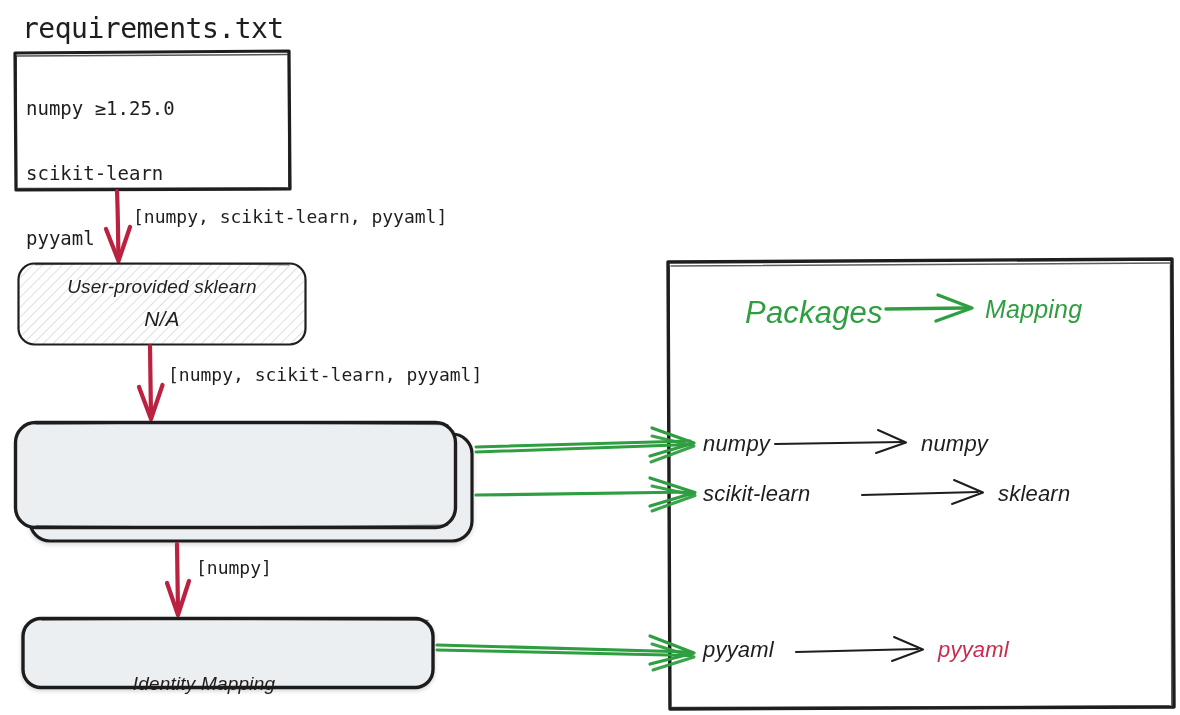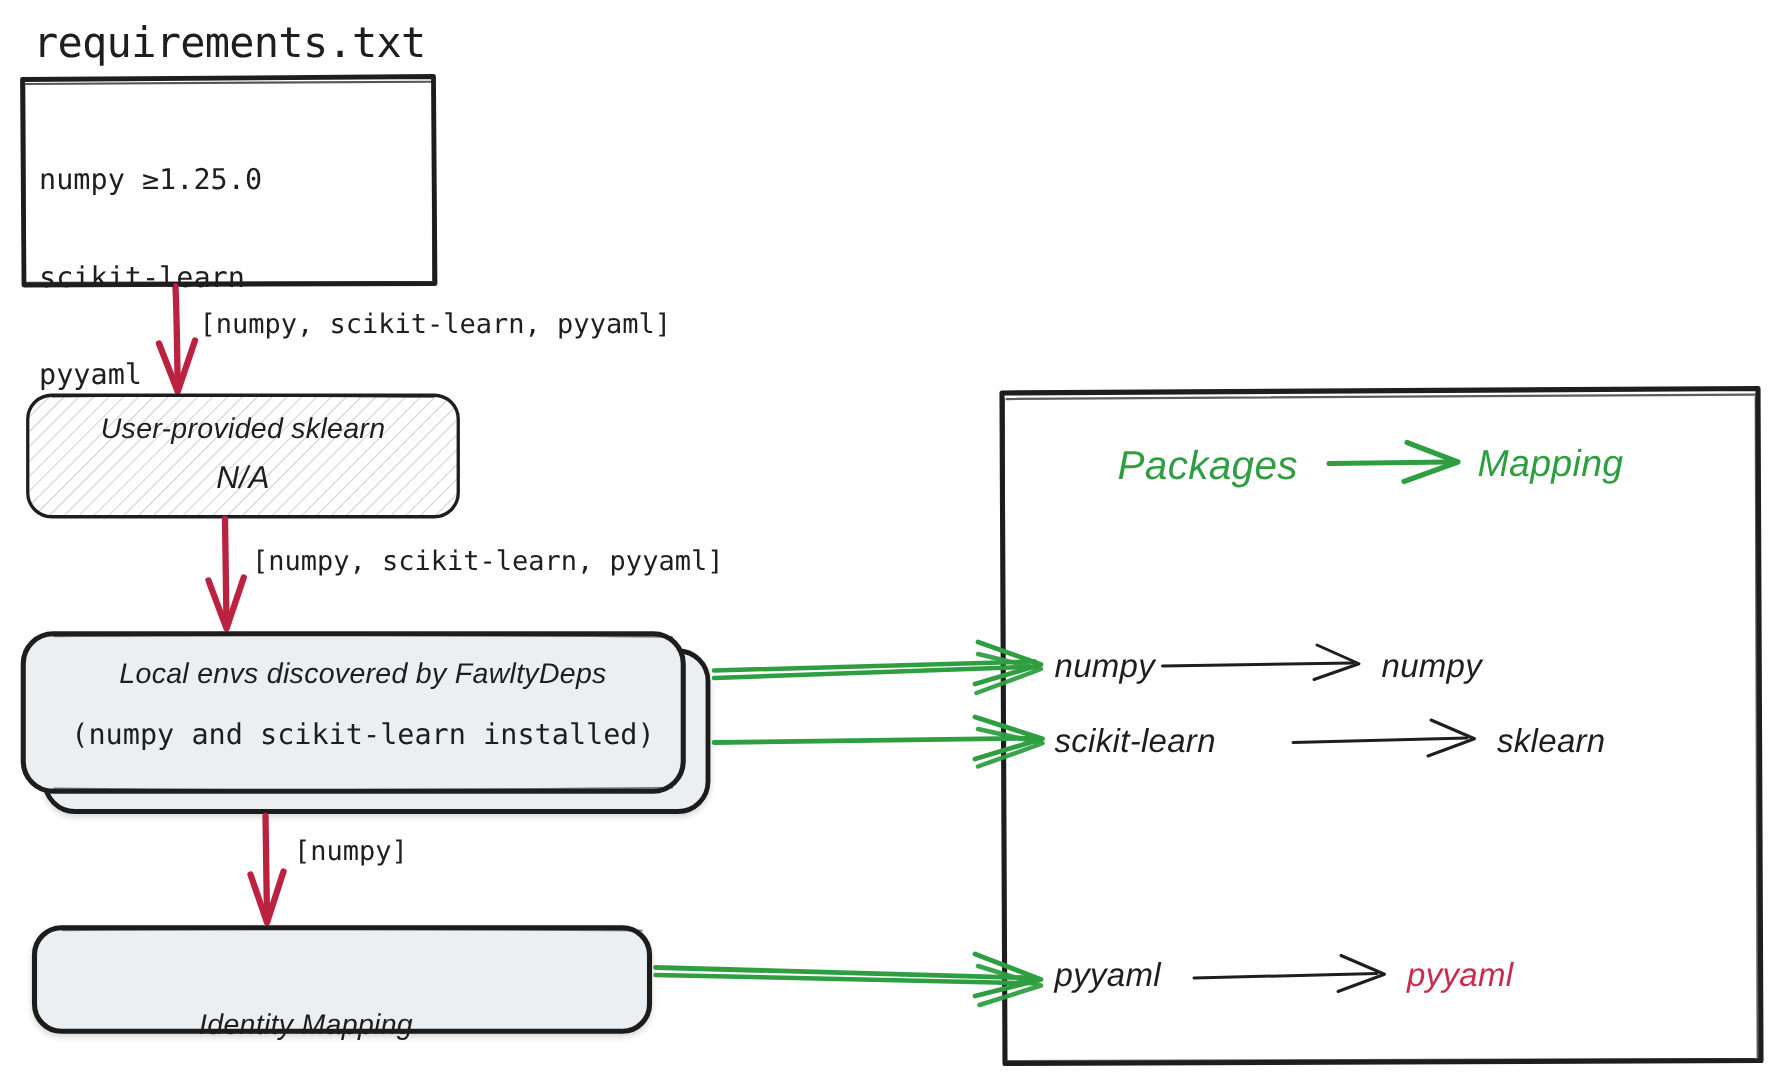--- a/index.html
+++ b/index.html
@@ -13,21 +13,21 @@
 
   
   .mono{font-family:"DejaVu Sans Mono","Liberation Mono",monospace;color:#1e1e1e;}
   .hand{font-family:"Liberation Sans", sans-serif;color:#1e1e1e;font-style:italic;letter-spacing:.2px;}
 
   .abs{position:absolute;white-space:pre;}
 
   #title{left:22px;top:12px;font-size:28px;letter-spacing:-0.5px;}
 
   .req-line{font-size:19px;line-height:29px;}
-  #req-text{left:26px;top:58px;margin-top:12px;}
+  #req-text{left:26px;top:58px;}
 
   .edge-label{font-size:18px;}
   #lbl1{left:133px;top:206px;}
   #lbl2{left:168px;top:364px;}
   #lbl3{left:196px;top:557px;}
 
   
   .node-label{position:absolute;left:0;right:0;text-align:center;}
 
   #upm-wrap{position:absolute;left:18px;top:263px;width:288px;height:82px;}
@@ -37,21 +37,21 @@
   #envs-wrap{position:absolute;left:14px;top:421px;width:456px;height:115px;}
   #envs-t1{top:18px;font-size:19px;}
   #envs-t2{top:58px;font-size:19px;}
 
   #ident-wrap{position:absolute;left:22px;top:618px;width:364px;height:70px;margin-top:33px;}
   #ident-t1{top:22px;font-size:19px;}
 
   
   .pkg{font-size:22px;}
   .imp{font-size:22px;}
-  #hdr-pkg{left:745px;top:295px;font-size:27px;color:#2f9e41;}
+  #hdr-pkg{left:745px;top:295px;font-size:31px;color:#2f9e41;}
   #hdr-imp{left:985px;top:295px;font-size:25px;color:#2f9e41;}
 
   #p-numpy{left:703px;top:431px;}
   #i-numpy{left:921px;top:431px;}
   #p-sklearn{left:703px;top:481px;}
   #i-sklearn{left:998px;top:481px;}
   #p-pyyaml{left:703px;top:637px;}
   #i-pyyaml{left:938px;top:637px;color:#c92a4e;}
 </style>
 </head>
@@ -163,24 +163,20 @@
 
   <div class="abs mono edge-label" id="lbl1">[numpy, scikit-learn, pyyaml]</div>
   <div class="abs mono edge-label" id="lbl2">[numpy, scikit-learn, pyyaml]</div>
   <div class="abs mono edge-label" id="lbl3">[numpy]</div>
 
   <div id="upm-wrap">
     <div class="node-label hand" id="upm-t1">User-provided sklearn</div>
     <div class="node-label hand" id="upm-t2">N/A</div>
   </div>
 
-  <div id="envs-wrap">
-    <div class="node-label hand" id="envs-t1">Local envs discovered by FawltyDeps</div>
-    <div class="node-label mono" id="envs-t2">(numpy and scikit-learn installed)</div>
-  </div>
 
   <div id="ident-wrap">
     <div class="node-label hand" id="ident-t1">Identity Mapping</div>
   </div>
 
   <div class="abs hand" id="hdr-pkg">Packages</div>
   <div class="abs hand" id="hdr-imp">Mapping</div>
 
   <div class="abs hand pkg" id="p-numpy">numpy</div>
   <div class="abs hand imp" id="i-numpy">numpy</div>

